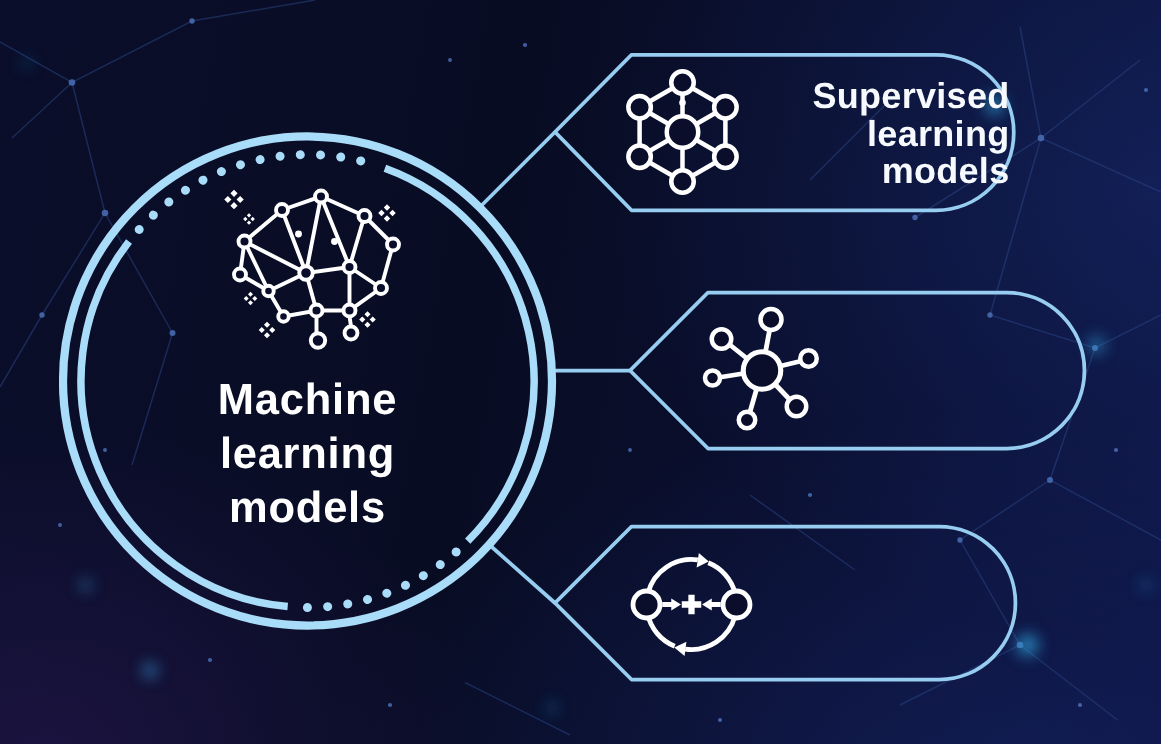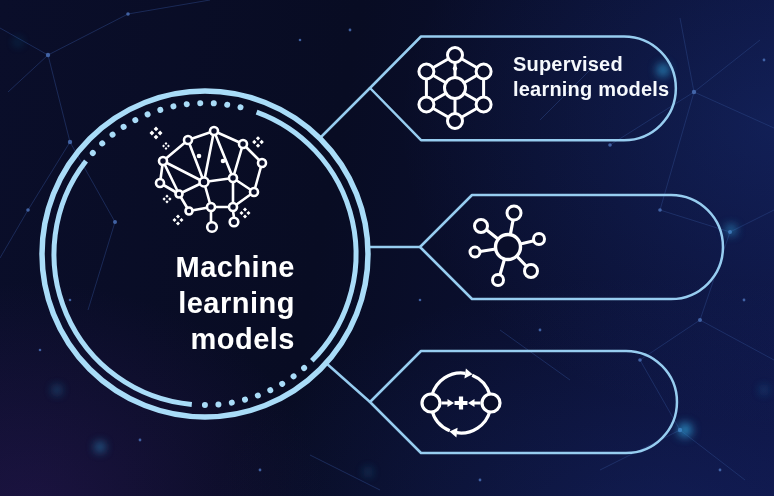--- a/index.html
+++ b/index.html
@@ -8,26 +8,26 @@
     font-family:"Liberation Sans","DejaVu Sans",sans-serif;
     background:
       radial-gradient(ellipse 420px 320px at 4% 102%, rgba(90,40,150,0.22), transparent 70%),
       radial-gradient(ellipse 520px 420px at 100% 25%, rgba(40,85,190,0.20), transparent 72%),
       radial-gradient(ellipse 620px 340px at 85% 105%, rgba(38,70,175,0.20), transparent 72%),
       linear-gradient(100deg,#0a0e2a 0%,#080c23 42%,#0d1340 100%);
   }
   .art{position:absolute;left:0;top:0;}
   .hub-title{
     position:absolute;left:115px;top:249px;width:180px;
-    text-align:right;color:#ffffff;font-weight:700;
+    text-align:center;color:#ffffff;font-weight:700;
     font-size:29px;line-height:36px;letter-spacing:0.5px;
   }
   .branch-label{
     position:absolute;width:160px;color:#f6f9fd;font-weight:700;
-    font-size:20px;line-height:25px;letter-spacing:0.2px;
+    font-size:24px;line-height:25px;letter-spacing:0.2px;text-align:right;
   }
   .branch-label.b1{left:513px;top:52px;}
   .branch-label.b2{left:567px;top:211px;}
   .branch-label.b3{left:515px;top:367px;}
 </style>
 </head>
 <body>
 
 <div class="stage">
 

